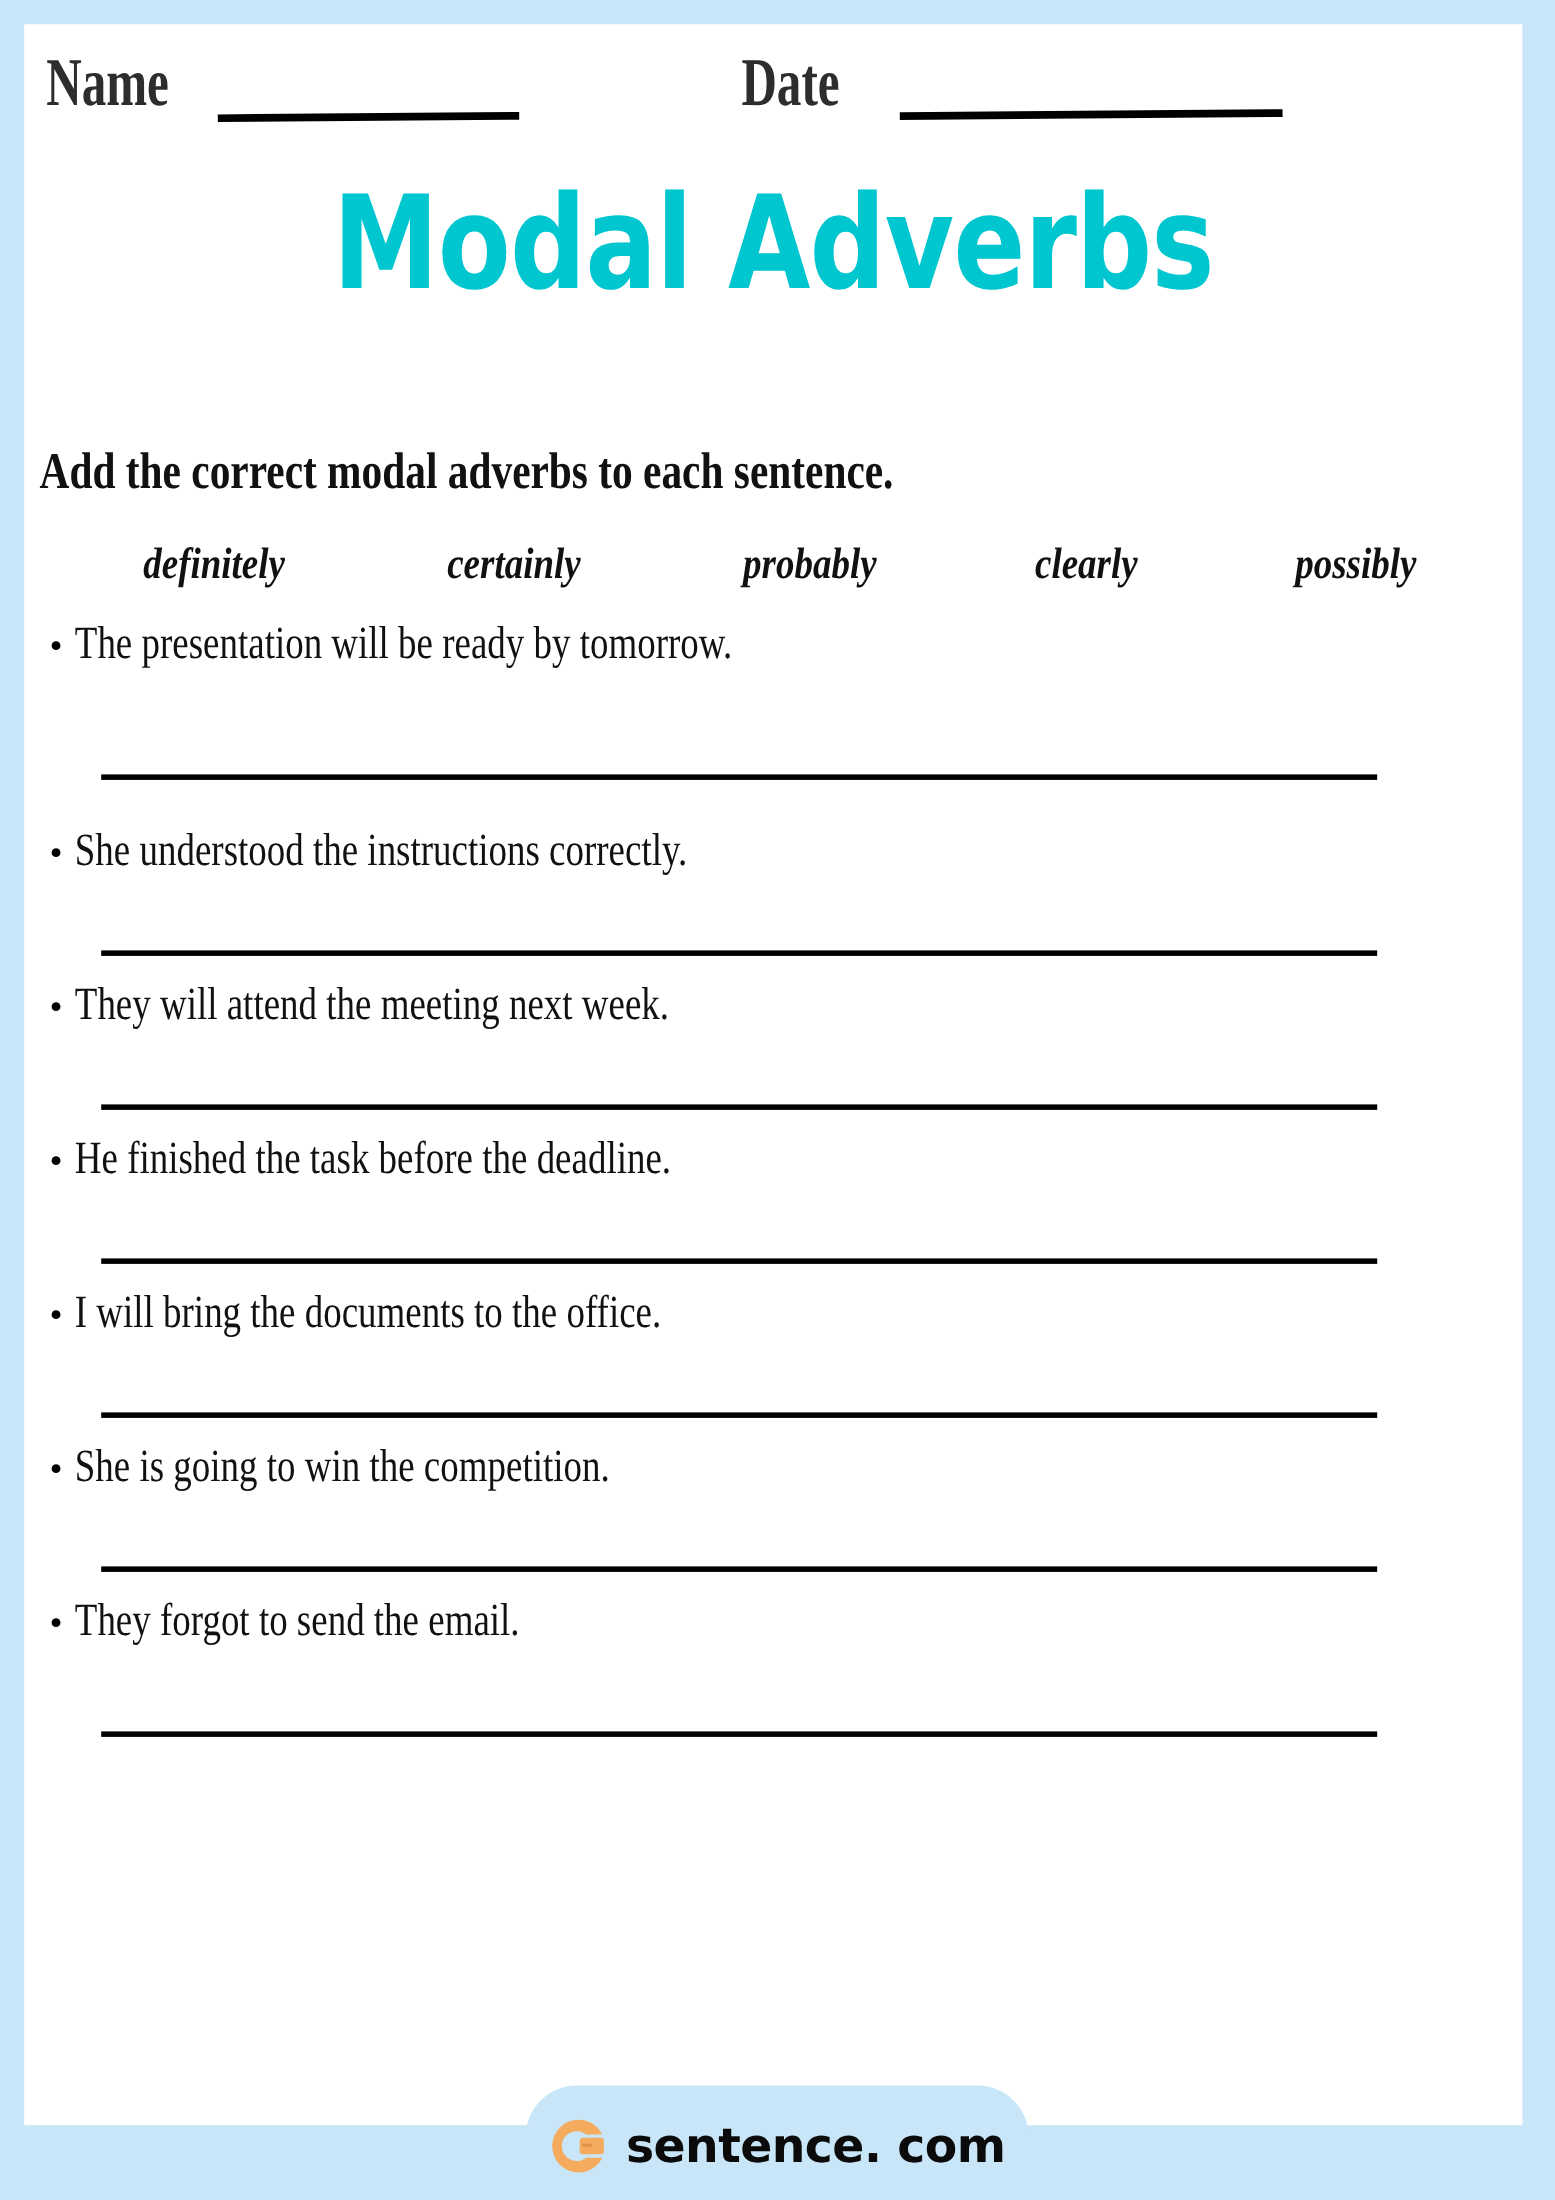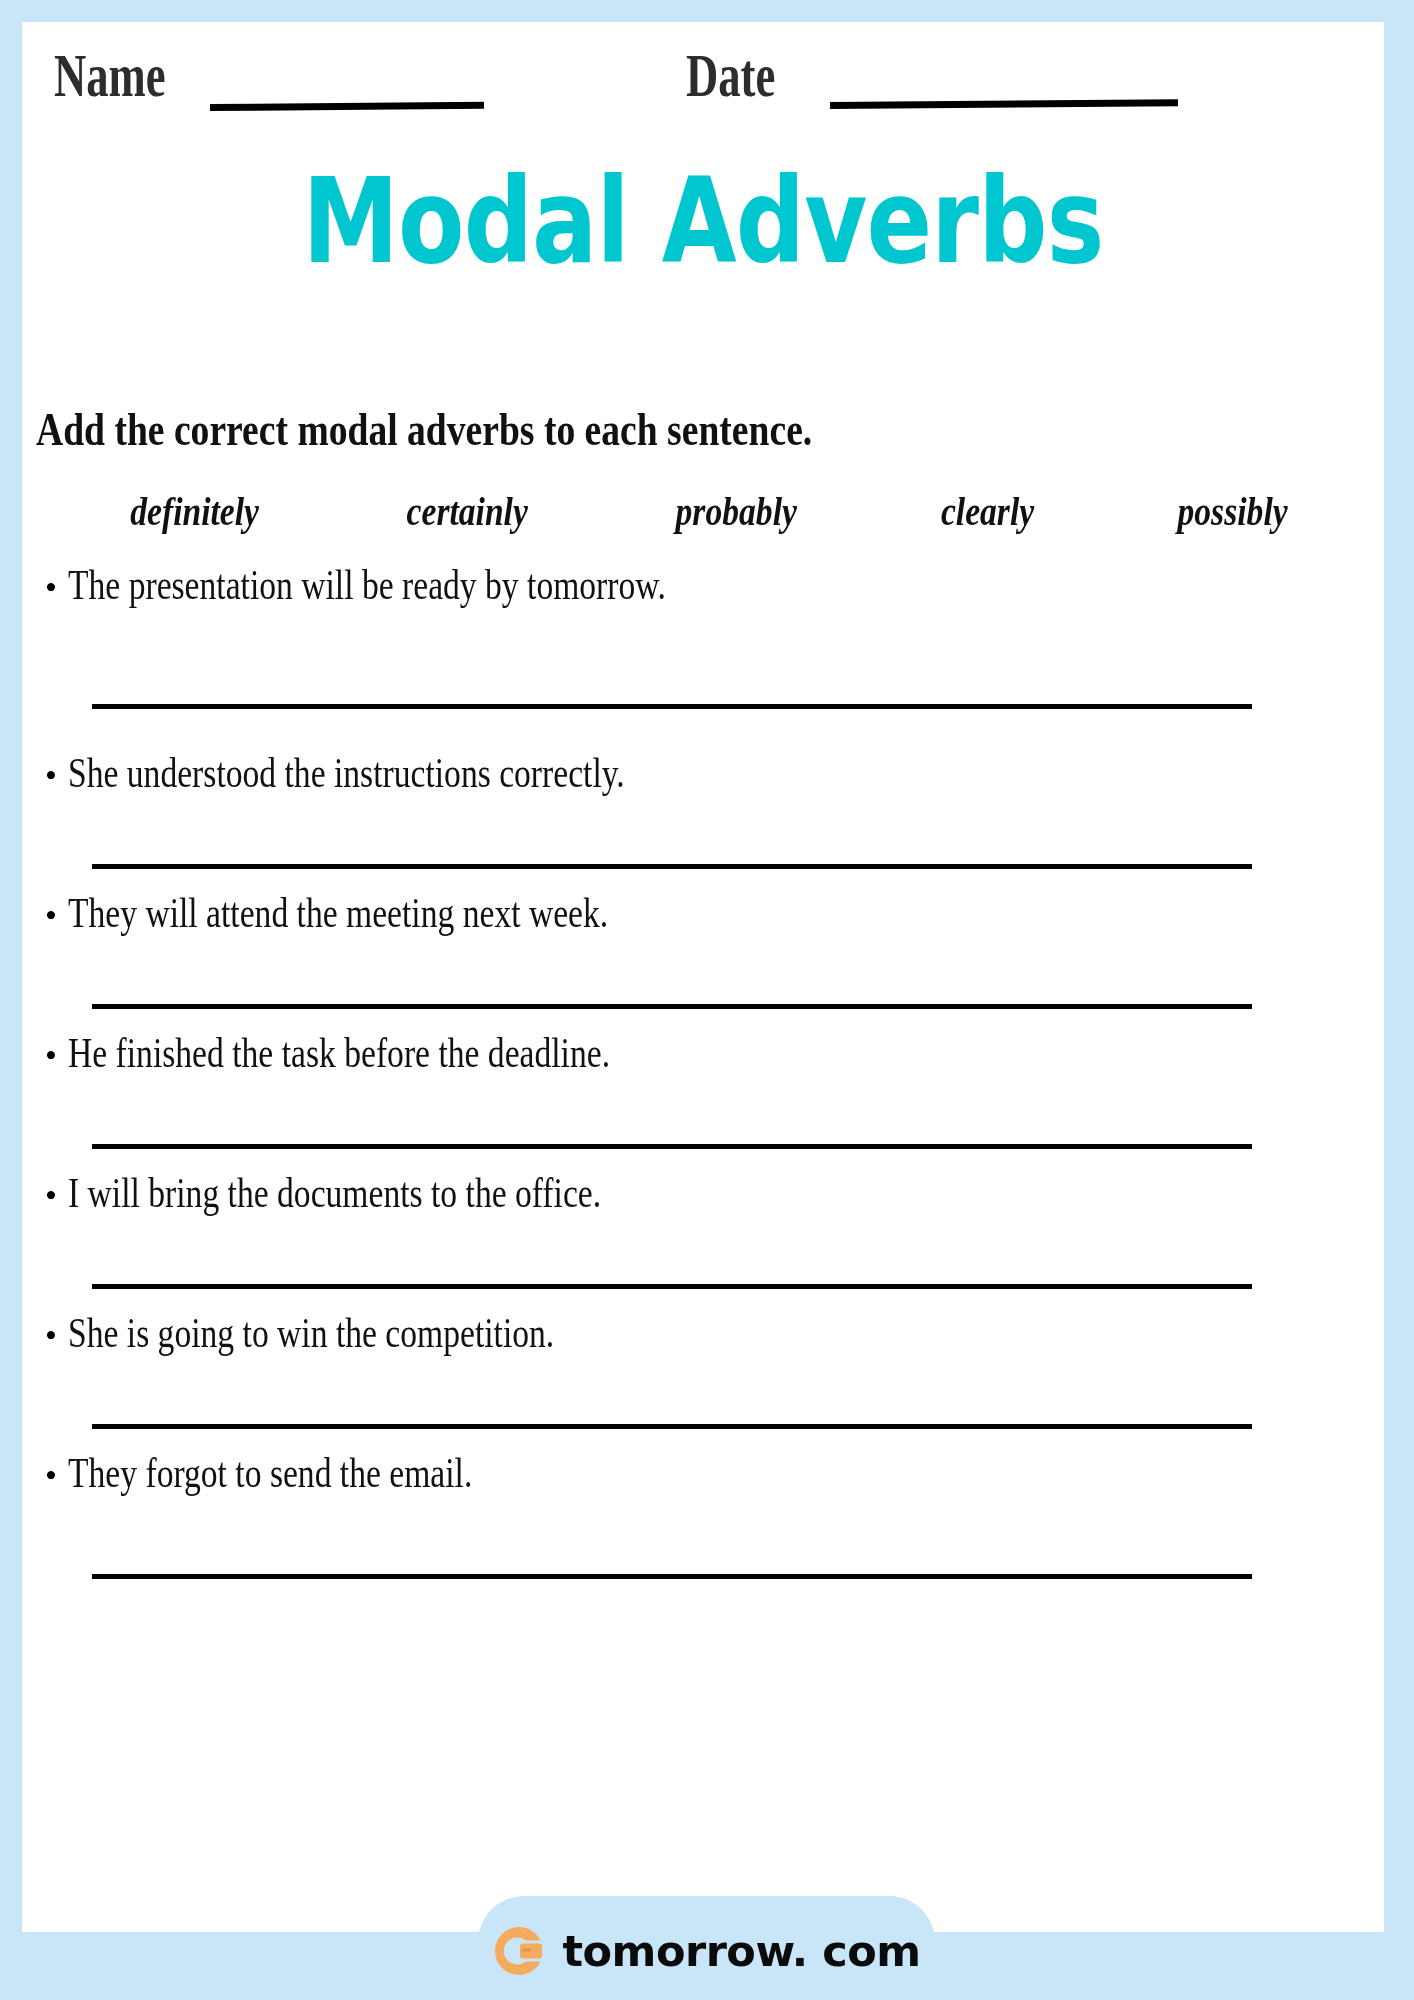--- a/index.html
+++ b/index.html
@@ -30,21 +30,20 @@
     background: #ffffff;
   }
 
   
   #header {
     position: absolute;
     left: 0;
     top: 0;
     width: 1362px;
     height: 110px;
-    margin-left: 12px;
   }
   .hdr-label {
     position: absolute;
     font-family: "Liberation Serif", serif;
     font-weight: bold;
     font-size: 62px;
     line-height: 62px;
     color: #2d2d2d;
     transform: scaleX(0.72);
     transform-origin: left center;
@@ -290,16 +289,16 @@
 
   <div id="footer-tab">
     <div id="brand">
       <span id="brand-mark">
         <svg width="54" height="54" viewBox="0 0 54 54" aria-hidden="true">
           <path d="M27 3 A24 24 0 1 0 27 51 A24 24 0 0 0 48.5 37.5 L34 37.5 A13.6 13.6 0 1 1 34 16.5 L48.5 16.5 A24 24 0 0 0 27 3 Z" fill="#f5ab5e"></path>
           <rect x="28" y="19.5" width="22" height="15" rx="3" fill="#f5ab5e"></rect>
           <rect x="30" y="24.6" width="9" height="3" rx="1.4" fill="#e1924a"></rect>
         </svg>
       </span>
-      <span id="brand-text">tomorrow. com</span>
+      <span id="brand-text">sentence. com</span>
     </div>
   </div>
 </div>
 
 </body></html>

